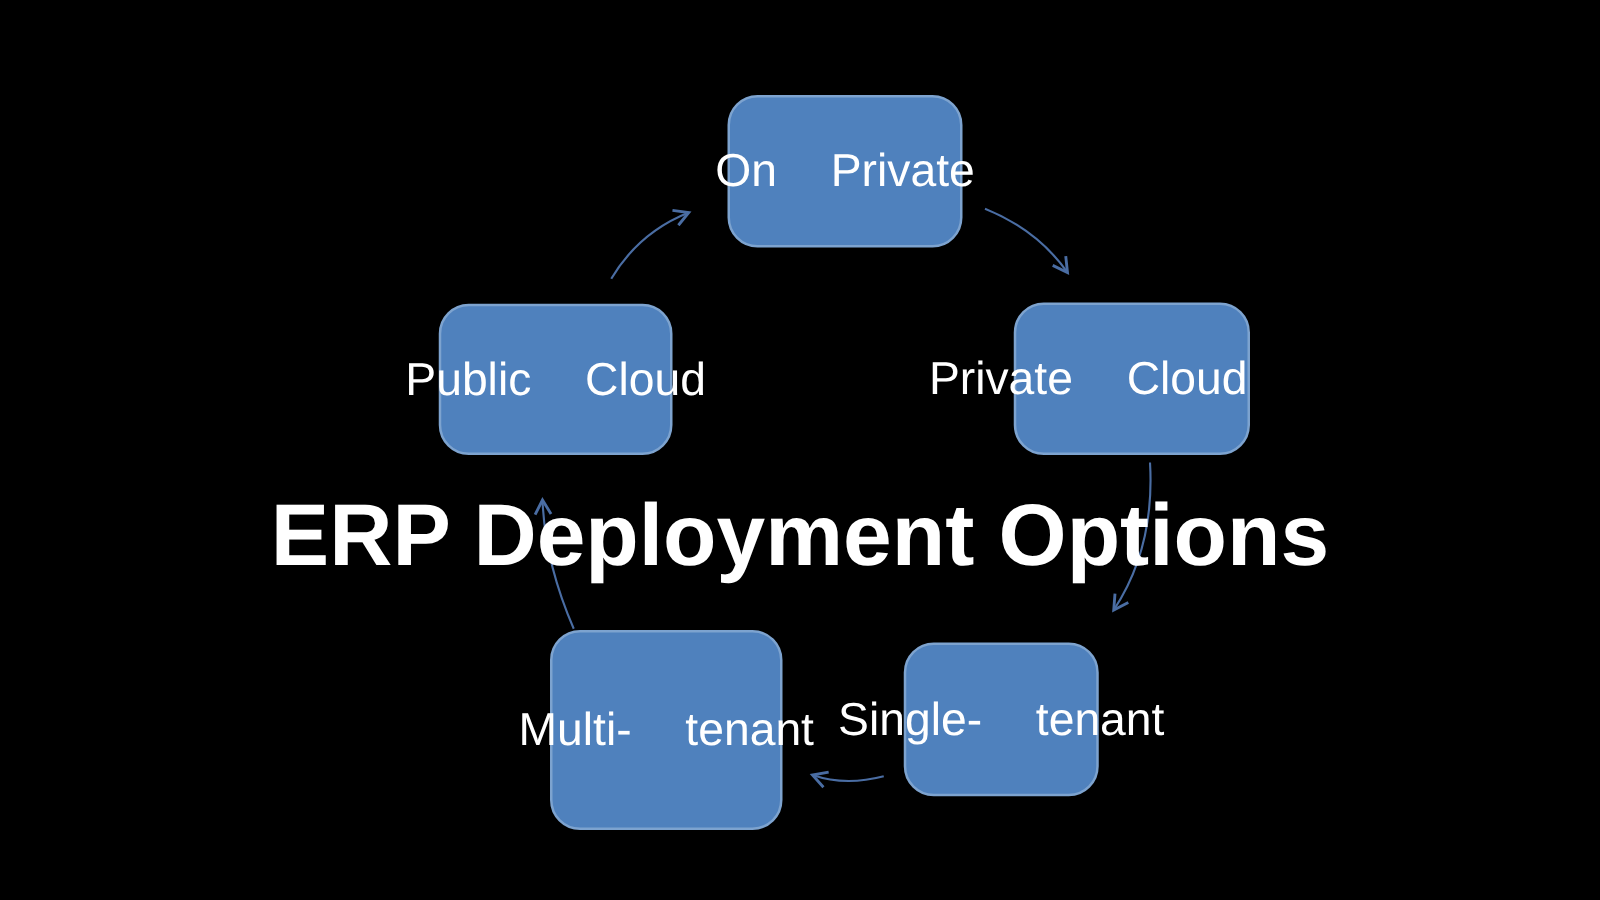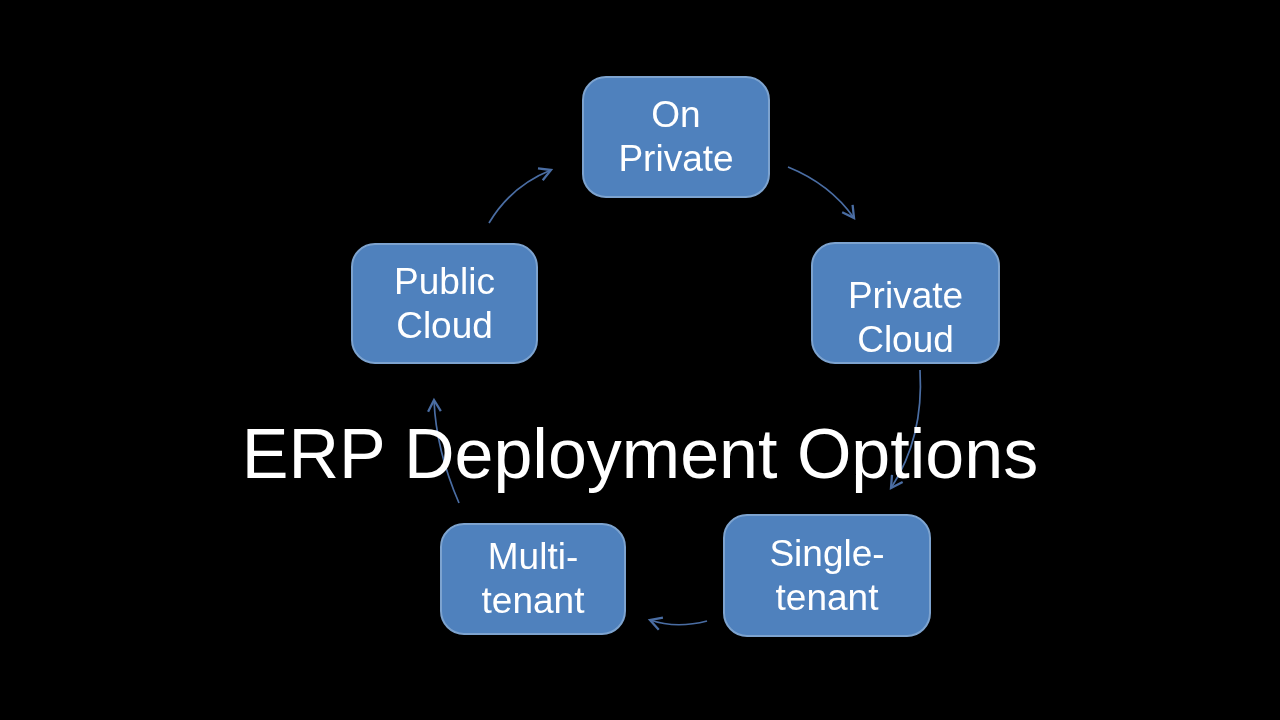--- a/index.html
+++ b/index.html
@@ -37,47 +37,47 @@
     stroke:var(--arrow-color);
     stroke-width:1.8;
   }
   .node{
     position:absolute;
     z-index:2;
     background:var(--node-fill);
     border:2px solid var(--node-border);
     border-radius:24px;
     display:flex;
-    flex-direction:column;
+    flex-direction:row;
     align-items:center;
     justify-content:center;
     color:var(--node-text);
     font-size:37px;
     line-height:44px;
     text-align:center;
+    gap:43px;
   }
   .node-on-premise  {left:582px; top:76px;  width:188px; height:122px;}
   .node-private-cloud{left:811px; top:242px; width:189px; height:122px;justify-content:flex-end;}
   .node-public-cloud {left:351px; top:243px; width:187px; height:121px;text-align:right;}
-  .node-multi-tenant {left:440px; top:523px; width:186px; height:112px;}
-  .node-single-tenant{left:723px; top:514px; width:208px; height:123px;}
+  .node-multi-tenant {left:440px; top:504px; width:186px; height:160px;}
+  .node-single-tenant{left:723px; top:514px; width:156px; height:123px;}
   .slide-title{
     position:absolute;
     z-index:3;
     left:0;
     top:386px;
     width:1280px;
     text-align:center;
     color:var(--title-color);
     font-size:70px;
     line-height:84px;
-    font-weight:400;
+    font-weight:700;
     letter-spacing:0px;
     white-space:nowrap;
-    margin-top:26px;
   }
 </style>
 </head>
 <body>
 
 <div class="slide">
 
   <svg class="arrow-layer" width="1280" height="720" viewBox="0 0 1280 720" xmlns="http://www.w3.org/2000/svg">
     <defs>
       <marker id="ah" viewBox="0 0 12 12" refX="10" refY="6" markerWidth="9" markerHeight="9" orient="auto">

